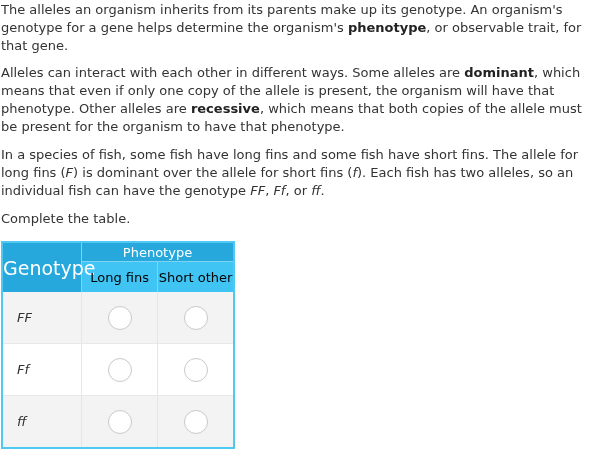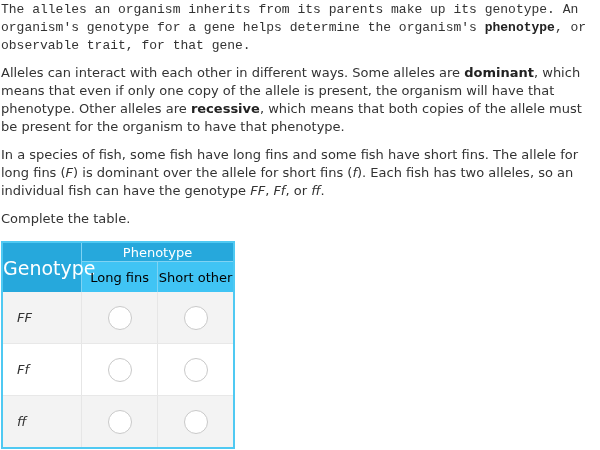--- a/index.html
+++ b/index.html
@@ -3,21 +3,21 @@
 <meta charset="utf-8">
 <style>
   html, body { margin: 0; padding: 0; background: #ffffff; }
   body {
     width: 600px; height: 450px; overflow: hidden;
     font-family: "DejaVu Sans", "Liberation Sans", sans-serif;
     font-size: 13px; color: #333333;
   }
   .content { padding: 0 0 0 1px; }
   p { margin: 0; line-height: 18px; }
-  .p1 { position: absolute; top: 1px; left: 1px; width: 598px; font-family: Liberation Mono, monospace; }
+  .p1 { position: absolute; top: 1px; left: 1px; width: 598px; }
   .p2 { position: absolute; top: 64px; left: 1px; width: 599px; }
   .p3 { position: absolute; top: 146px; left: 1px; width: 598px; }
   .p4 { position: absolute; top: 210px; left: 1px; width: 564px; }
   b { font-weight: bold; color: #222222; }
   i { font-style: italic; }
 
   .tbl {
     position: absolute; left: 1px; top: 241px;
     width: 234px; height: 206px;
     border-collapse: collapse;

